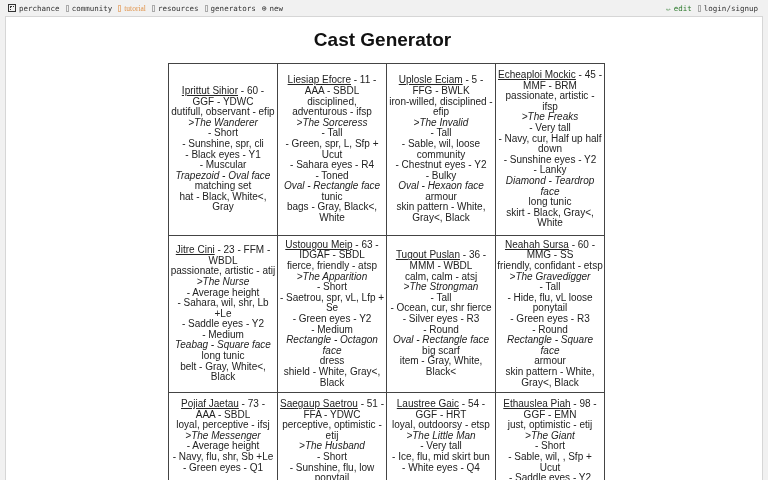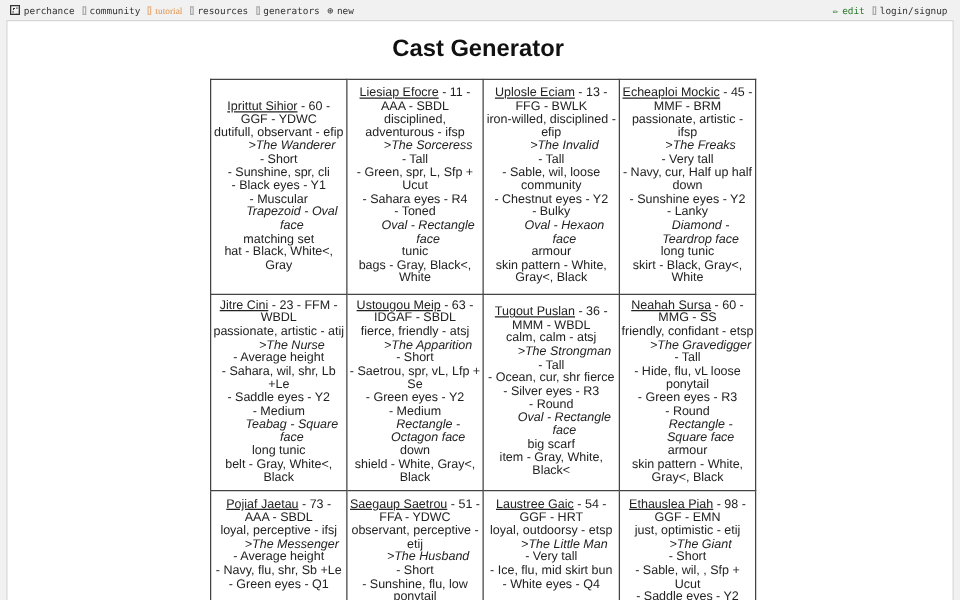--- a/index.html
+++ b/index.html
@@ -44,21 +44,21 @@
     }
     table.cast td {
       border: 1px solid #444; width: 106px; padding: 2px 1px;
       vertical-align: middle; text-align: center;
       font-size: 10px; line-height: 10.6px; color: #222;
     }
     table.cast tr.r1 td { height: 167px; }
     table.cast tr.r2 td { height: 152px; }
     table.cast tr.r3 td { height: 150px; vertical-align: top; padding-top: 6px; }
     .cname { text-decoration: underline; cursor: pointer; }
-    .it { font-style: italic; padding-left: 21px; }
+    .it { font-style: italic; }
     .ln { display: block; }
   </style>
 </head>
 <body>
 
 <div class="topbar">
   <div class="left">
     <span class="nav-item">
       <span class="logo-box"></span>
       <span>perchance</span>
@@ -121,21 +121,21 @@
       <span class="ln it">&gt;The Sorceress</span>
       <span class="ln">- Tall</span>
       <span class="ln">- Green, spr, L, Sfp + Ucut</span>
       <span class="ln">- Sahara eyes - R4</span>
       <span class="ln">- Toned</span>
       <span class="ln it">Oval - Rectangle face</span>
       <span class="ln">tunic</span>
       <span class="ln">bags - Gray, Black&lt;, White</span>
     </td>
     <td>
-      <span class="ln"><span class="cname">Uplosle Eciam</span><span> - 13 - FFG - BWLK</span></span>
+      <span class="ln"><span class="cname">Uplosle Eciam</span><span> - 5 - FFG - BWLK</span></span>
       <span class="ln">iron-willed, disciplined - efip</span>
       <span class="ln it">&gt;The Invalid</span>
       <span class="ln">- Tall</span>
       <span class="ln">- Sable, wil, loose community</span>
       <span class="ln">- Chestnut eyes - Y2</span>
       <span class="ln">- Bulky</span>
       <span class="ln it">Oval - Hexaon face</span>
       <span class="ln">armour</span>
       <span class="ln">skin pattern - White, Gray&lt;, Black</span>
     </td>
@@ -160,28 +160,28 @@
       <span class="ln">- Average height</span>
       <span class="ln">- Sahara, wil, shr, Lb +Le</span>
       <span class="ln">- Saddle eyes - Y2</span>
       <span class="ln">- Medium</span>
       <span class="ln it">Teabag - Square face</span>
       <span class="ln">long tunic</span>
       <span class="ln">belt - Gray, White&lt;, Black</span>
     </td>
     <td>
       <span class="ln"><span class="cname">Ustougou Meip</span><span> - 63 - IDGAF - SBDL</span></span>
-      <span class="ln">fierce, friendly - atsj</span>
+      <span class="ln">fierce, friendly - atsp</span>
       <span class="ln it">&gt;The Apparition</span>
       <span class="ln">- Short</span>
       <span class="ln">- Saetrou, spr, vL, Lfp + Se</span>
       <span class="ln">- Green eyes - Y2</span>
       <span class="ln">- Medium</span>
       <span class="ln it">Rectangle - Octagon face</span>
-      <span class="ln">down</span>
+      <span class="ln">dress</span>
       <span class="ln">shield - White, Gray&lt;, Black</span>
     </td>
     <td>
       <span class="ln"><span class="cname">Tugout Puslan</span><span> - 36 - MMM - WBDL</span></span>
       <span class="ln">calm, calm - atsj</span>
       <span class="ln it">&gt;The Strongman</span>
       <span class="ln">- Tall</span>
       <span class="ln">- Ocean, cur, shr fierce</span>
       <span class="ln">- Silver eyes - R3</span>
       <span class="ln">- Round</span>
@@ -206,21 +206,21 @@
     <td>
       <span class="ln"><span class="cname">Pojiaf Jaetau</span><span> - 73 - AAA - SBDL</span></span>
       <span class="ln">loyal, perceptive - ifsj</span>
       <span class="ln it">&gt;The Messenger</span>
       <span class="ln">- Average height</span>
       <span class="ln">- Navy, flu, shr, Sb +Le</span>
       <span class="ln">- Green eyes - Q1</span>
     </td>
     <td>
       <span class="ln"><span class="cname">Saegaup Saetrou</span><span> - 51 - FFA - YDWC</span></span>
-      <span class="ln">observant, perceptive - etij</span>
+      <span class="ln">perceptive, optimistic - etij</span>
       <span class="ln it">&gt;The Husband</span>
       <span class="ln">- Short</span>
       <span class="ln">- Sunshine, flu, low ponytail</span>
       <span class="ln"></span>
     </td>
     <td>
       <span class="ln"><span class="cname">Laustree Gaic</span><span> - 54 - GGF - HRT</span></span>
       <span class="ln">loyal, outdoorsy - etsp</span>
       <span class="ln it">&gt;The Little Man</span>
       <span class="ln">- Very tall</span>

